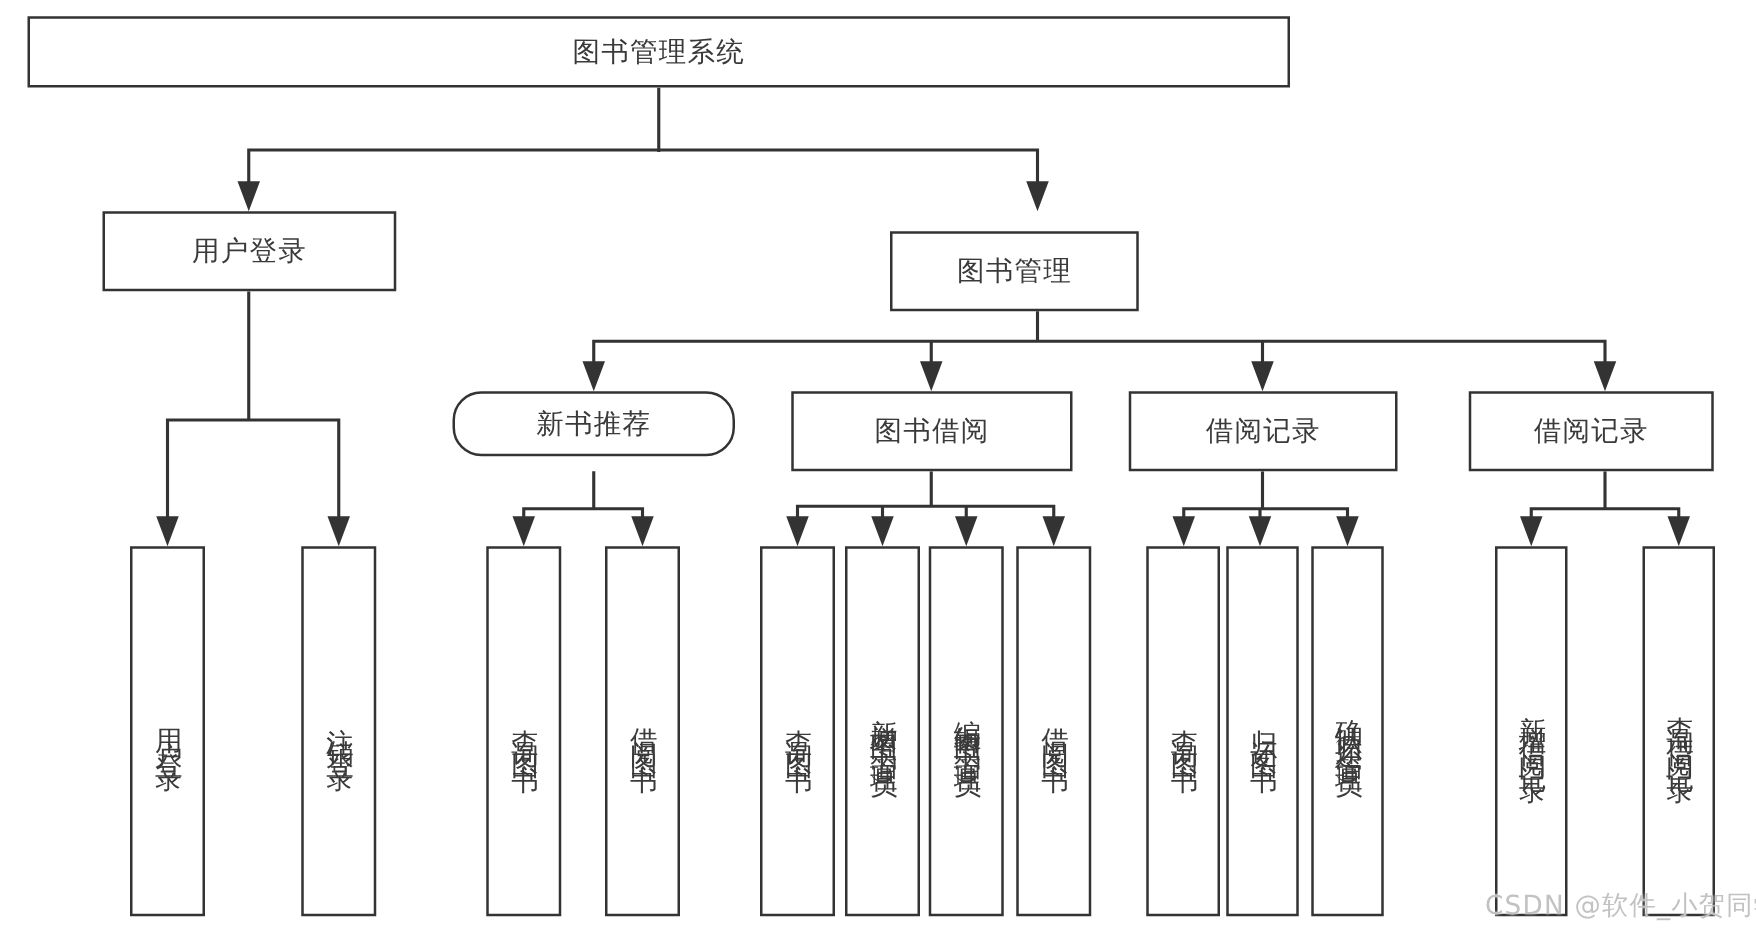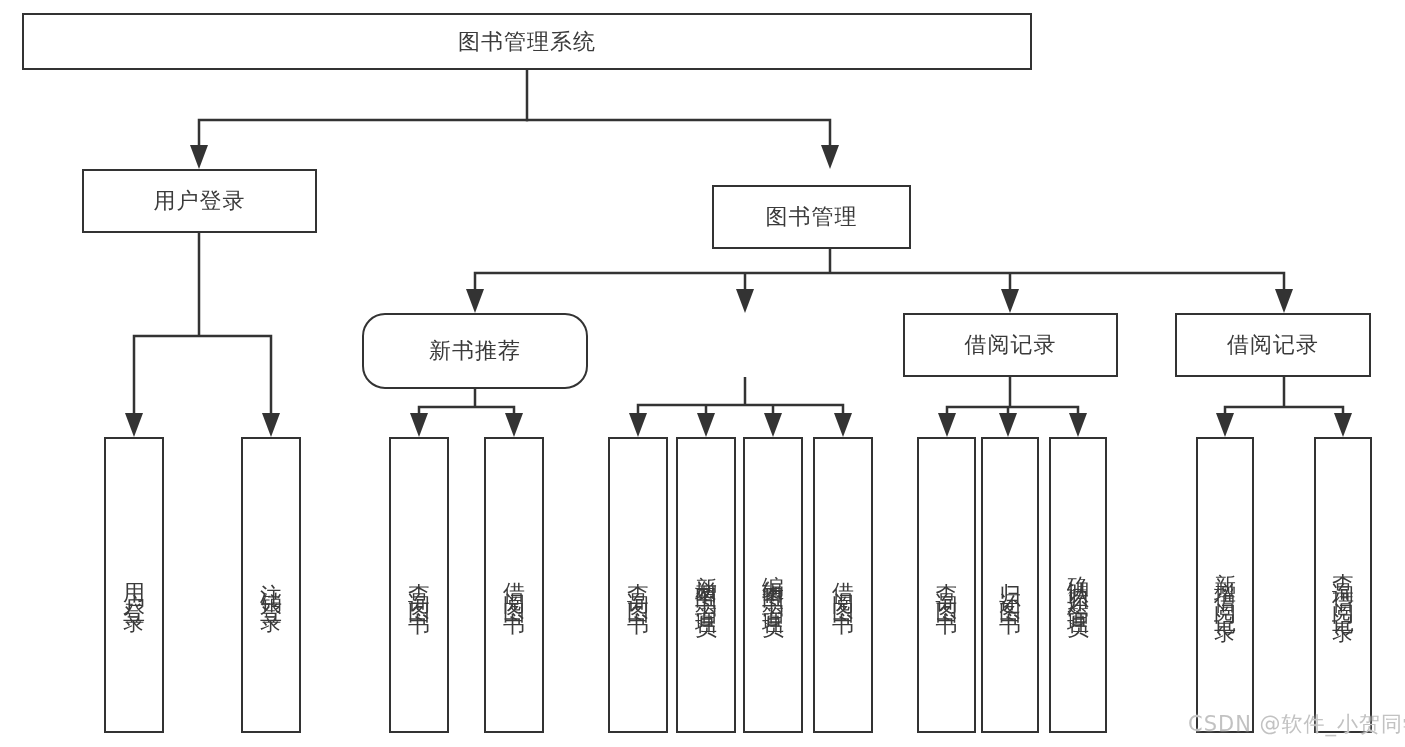--- a/index.html
+++ b/index.html
@@ -96,22 +96,25 @@
     <span>图书管理系统</span>
   </div>
 
   <div class="box" style="left:82px; top:169px; width:235px; height:64px;">
     <span>用户登录</span>
   </div>
   <div class="box" style="left:712px; top:169px; width:199px; height:64px;margin-top:16px;">
     <span>图书管理</span>
   </div>
 
-  <div class="box" style="left:362px; top:313px; width:226px; height:76px;border-radius:23px;">
+  <div class="box" style="left:362px; top:313px; width:226px; height:52px;border-radius:23px;">
     <span>新书推荐</span>
+  </div>
+  <div class="box" style="left:633px; top:313px; width:225px; height:64px;">
+    <span>图书借阅</span>
   </div>
   <div class="box" style="left:903px; top:313px; width:215px; height:64px;">
     <span>借阅记录</span>
   </div>
   <div class="box" style="left:1175px; top:313px; width:196px; height:64px;">
     <span>借阅记录</span>
   </div>
 
   <div class="box leaf" style="left:104px; top:437px; width:60px; height:296px;">
     <span>用户登录</span>

